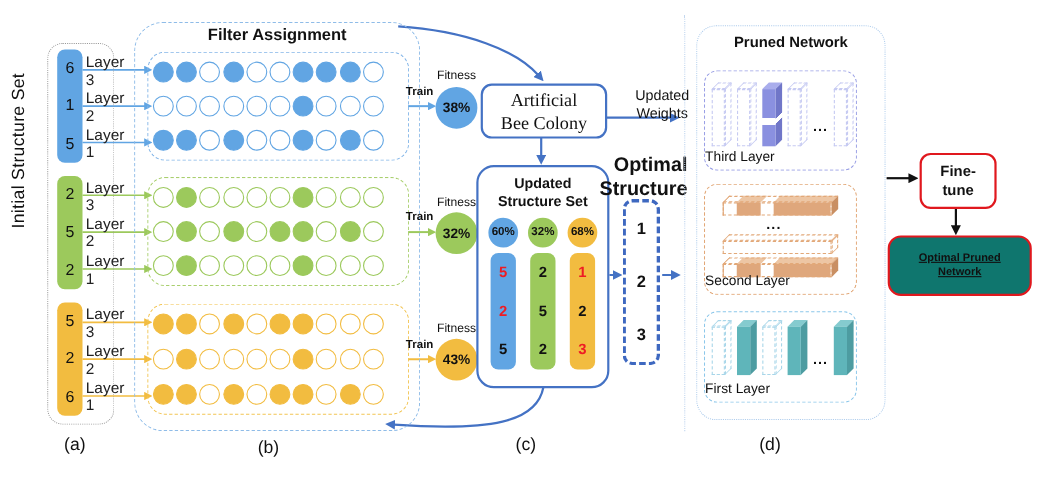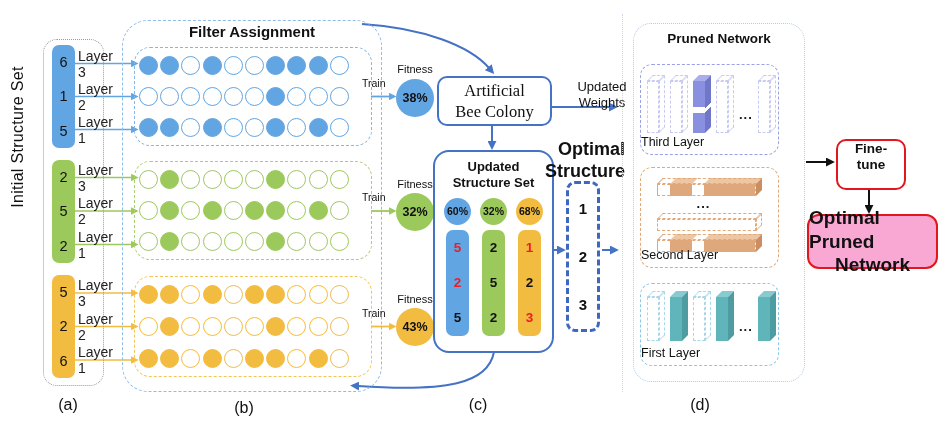--- a/index.html
+++ b/index.html
@@ -24,21 +24,21 @@
             box-sizing:border-box;display:flex;flex-direction:column;justify-content:space-around;
             padding:2px 0 2px 4px;}
   .fa-group.b-sky{border:1.5px dashed #84B6E8;}
   .fa-group.b-green{border:1.5px dashed #A9CF6E;}
   .fa-group.b-yellow{border:1.5px dashed #F2C554;}
   .c-row{display:flex;gap:2.2px;}
   .circ{width:19px;height:19px;border-radius:50%;box-sizing:border-box;background:#fff;flex:none;}
   .circ.sky{border:1.6px solid var(--sky);}   .circ.sky.fill{background:var(--sky);}
   .circ.green{border:1.6px solid var(--green);} .circ.green.fill{background:var(--green);}
   .circ.yellow{border:1.6px solid var(--yellow);} .circ.yellow.fill{background:var(--yellow);}
-  .train-lbl{position:absolute;left:362px;width:32px;text-align:left;font-size:10.5px;}
+  .train-lbl{position:absolute;left:362px;width:32px;text-align:right;font-size:10.5px;font-weight:bold;}
   .fit-lbl{position:absolute;left:391px;width:48px;text-align:center;font-size:11px;}
   .fit-circ{position:absolute;left:396px;width:38px;height:38px;border-radius:50%;
             display:flex;align-items:center;justify-content:center;font-size:12.5px;font-weight:600;}
   .bg-sky{background:var(--sky);} .bg-green{background:var(--green);} .bg-yellow{background:var(--yellow);}
   
   .abc-box{position:absolute;left:437px;top:76px;width:111px;height:46px;border:2px solid var(--accent);
            border-radius:10px;display:flex;flex-direction:column;align-items:center;justify-content:center;
            font-family:"Liberation Serif",serif;font-size:16.5px;line-height:1.3;background:#fff;}
   .tw-lbl{position:absolute;left:558px;top:79px;width:88px;text-align:center;
           font-size:13px;line-height:1.2;}
@@ -93,25 +93,25 @@
   .hbar .f-side{position:absolute;left:99px;top:3px;width:6px;height:12px;transform:skewY(-45deg);}
   .hbar .f-front{position:absolute;left:0;top:6px;width:99px;height:12px;}
   .hbar.empty i{border:1px dashed var(--tan-outline);background:#fff;}
   .hbar.partial .f-front{border:1px dashed var(--tan-outline);
      background:linear-gradient(90deg,transparent 0 12%,var(--tan) 12% 35%,transparent 35% 47%,var(--tan) 47% 100%);}
   .hbar.partial .f-top{border:1px dashed var(--tan-outline);
      background:linear-gradient(90deg,transparent 0 12%,var(--tan-light) 12% 35%,transparent 35% 47%,var(--tan-light) 47% 100%);}
   .hbar.partial .f-side{background:var(--tan-dark);}
   
   .ft-box{position:absolute;left:836px;top:139px;width:66px;height:47px;border:2.5px solid var(--red-line);
-          border-radius:10px;display:flex;flex-direction:column;align-items:center;
+          border-radius:10px;display:flex;flex-direction:column;align-items:center;justify-content:center;
           font-size:13.5px;font-weight:600;line-height:1.2;background:#fff;}
   .opn-box{position:absolute;left:807px;top:214px;width:127px;height:51px;border:2.5px solid var(--red-line);
            border-radius:12px;display:flex;flex-direction:column;align-items:center;justify-content:center;
-           font-size:19px;font-weight:600;line-height:1.25;background:#f9a8d4;}
+           font-size:10px;font-weight:600;line-height:1.25;background:#0f766e;text-decoration:underline;}
   .sec-lbl{position:absolute;width:40px;text-align:center;font-size:16px;font-weight:500;}
   marker.mk path{stroke:none;}
   #mk-sky path{fill:var(--sky);} #mk-green path{fill:var(--green);} #mk-yellow path{fill:var(--yellow);}
   #mk-accent path{fill:var(--accent);} #mk-black path{fill:#111;}
 </style>
 </head>
 <body>
 
 <div class="canvas">
 

